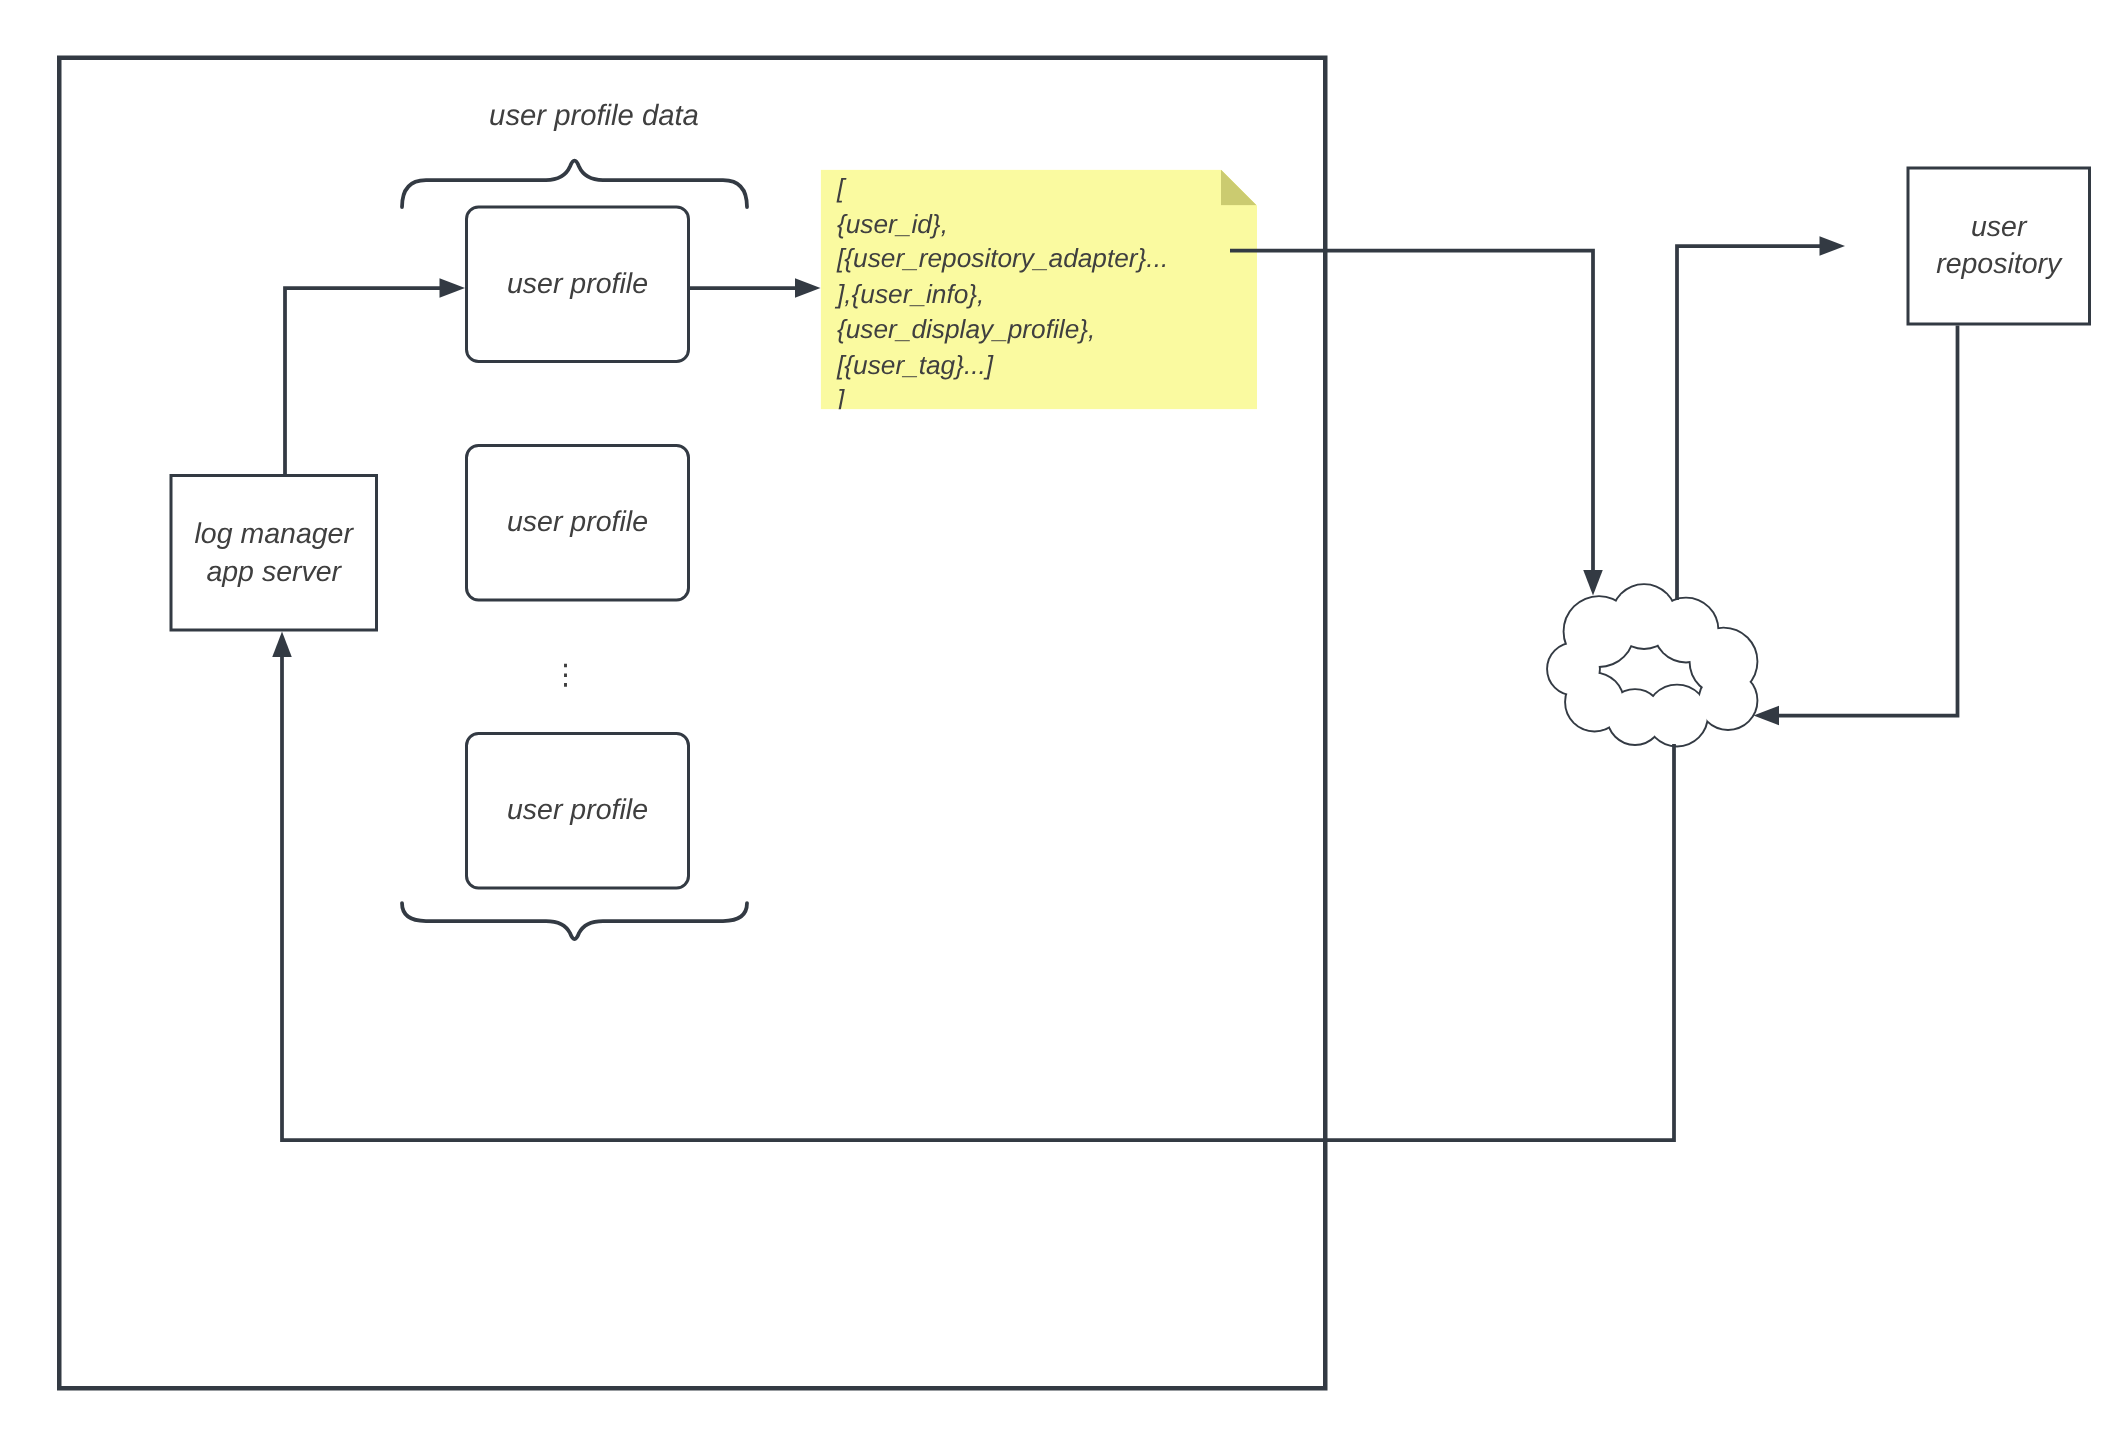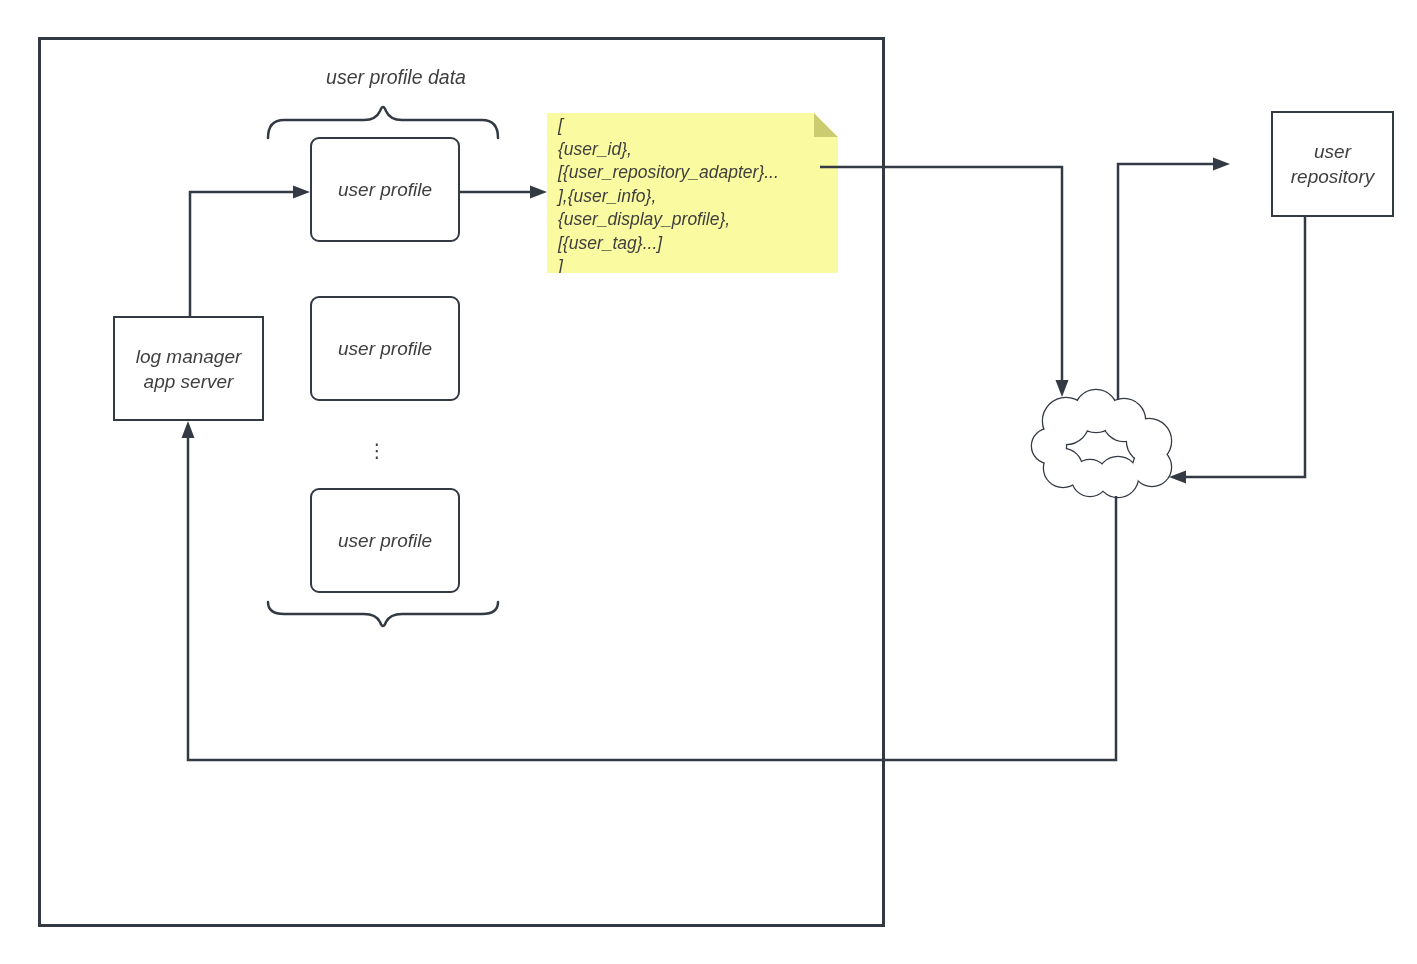--- a/index.html
+++ b/index.html
@@ -18,21 +18,21 @@
 
   .shape-box{position:absolute;display:flex;align-items:center;justify-content:center;
     border:2.5px solid var(--stroke);background:#fff;color:var(--text);
     font-size:19px;text-align:center;line-height:25px;z-index:2;}
   .rounded{border-radius:9px;}
   .multiline{white-space:pre-line;}
 
   .profile-1{left:310px;top:137px;width:150px;height:105px;}
   .profile-2{left:310px;top:296px;width:150px;height:105px;}
   .profile-3{left:310px;top:488px;width:150px;height:105px;}
-  .log-manager{left:113px;top:316px;width:151px;height:105px;}
+  .log-manager{left:113px;top:316px;width:139px;height:105px;}
   .user-repo{left:1231px;top:111px;width:123px;height:106px;margin-left:40px;}
 
   .diagram-title{position:absolute;left:280px;top:66px;width:232px;text-align:center;
     color:var(--text);font-size:19.5px;z-index:2;}
 
   .v-ellipsis{position:absolute;left:362px;top:441px;width:30px;text-align:center;
     color:var(--text);font-size:19px;line-height:19px;z-index:2;
     font-family:"DejaVu Sans","Liberation Sans",sans-serif;}
 
   .note{position:absolute;left:547px;top:113px;width:291px;height:160px;

